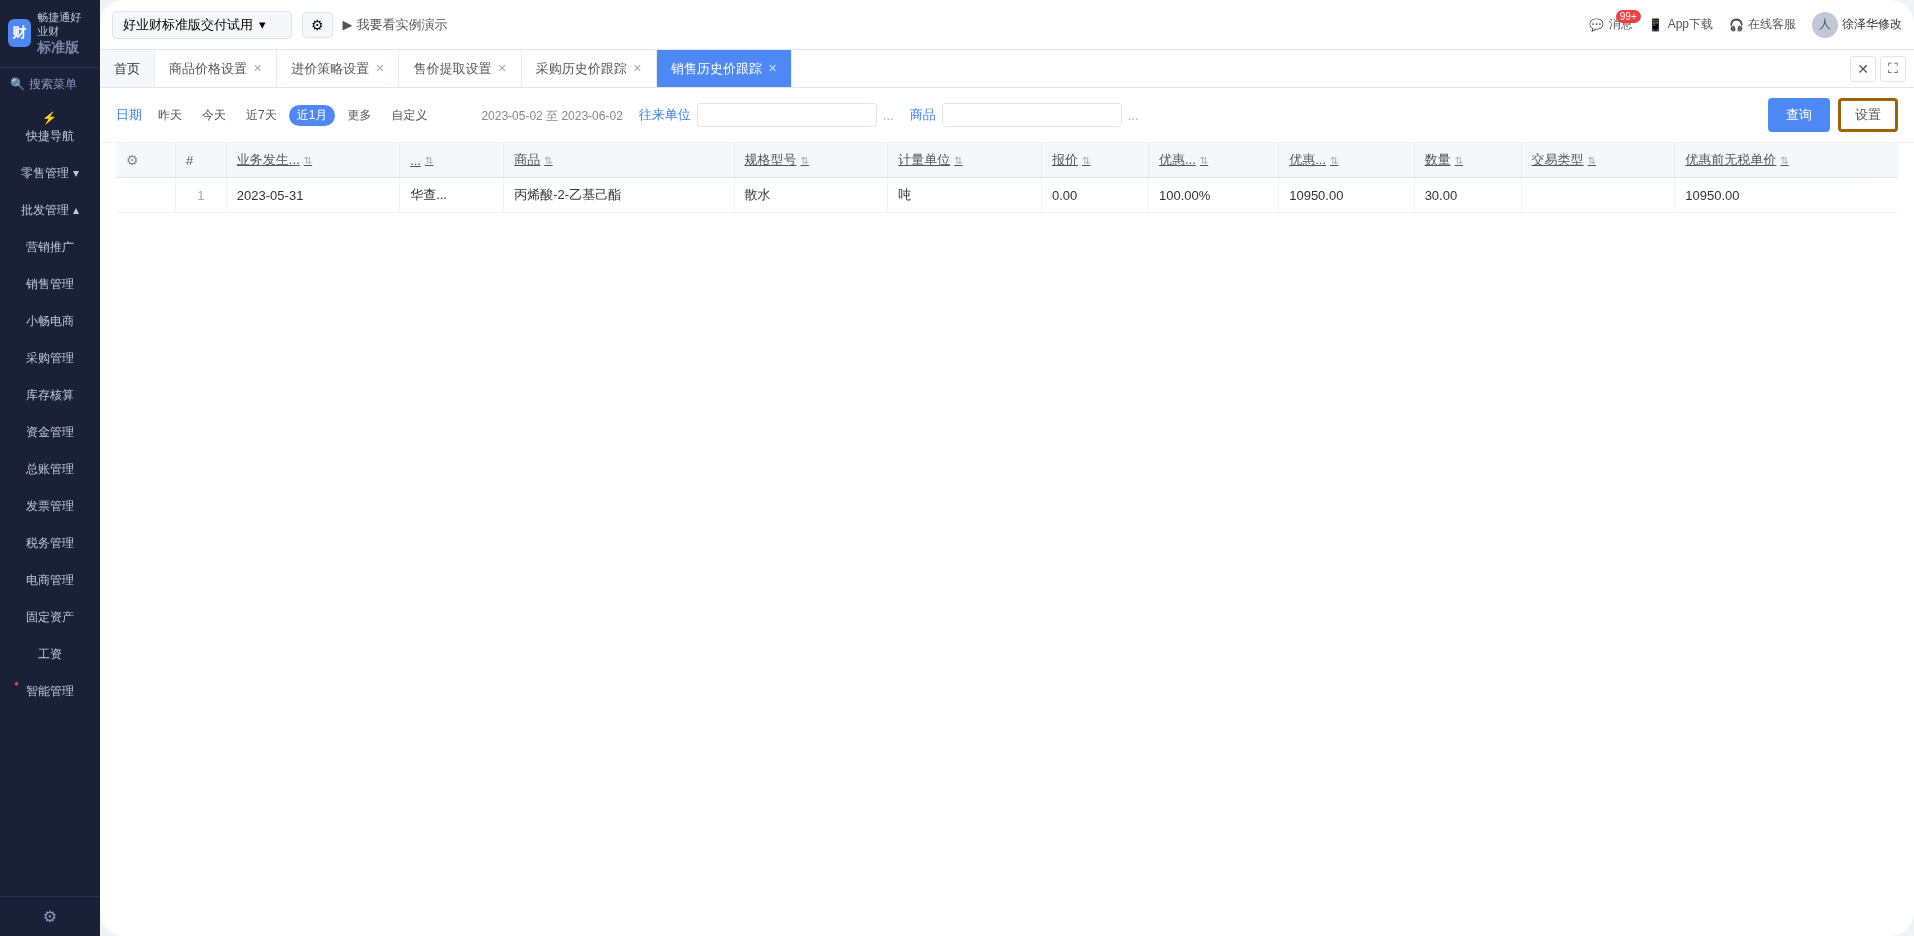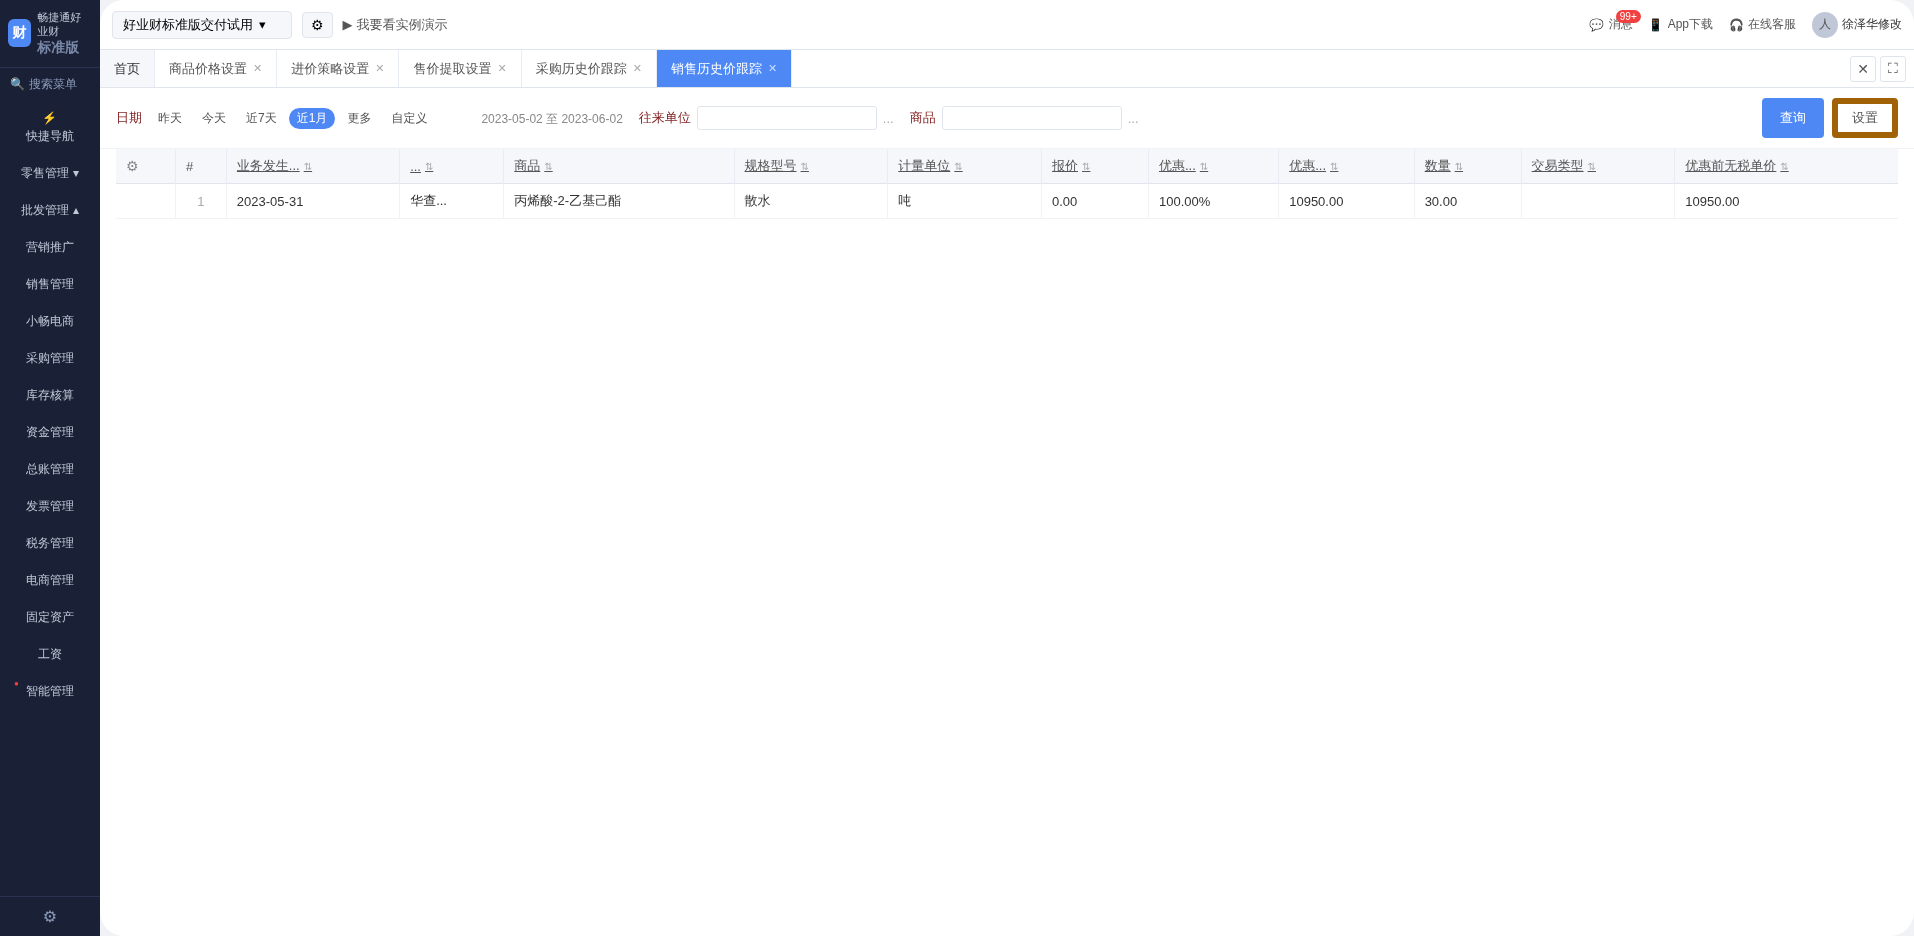--- a/index.html
+++ b/index.html
@@ -204,21 +204,21 @@
       padding: 10px 16px;
       display: flex;
       align-items: center;
       gap: 16px;
       border-bottom: 1px solid #f0f2f5;
       flex-wrap: wrap;
     }
     .filter-group {
       display: flex; align-items: center; gap: 8px;
     }
-    .filter-label { font-size: 13px; color: #7f1d1d; }
+    .filter-label { font-size: 13px; color: #3b82f6; }
     .filter-date-chips {
       display: flex; align-items: center; gap: 4px;
     }
     .date-chip {
       padding: 2px 8px;
       border-radius: 3px;
       font-size: 12px;
       cursor: pointer;
       color: #555;
     }
@@ -238,21 +238,21 @@
     .filter-dots { color: #aaa; font-size: 13px; cursor: pointer; }
     .filter-actions { margin-left: auto; display: flex; gap: 8px; }
     .btn-query {
       background: #4e88f5; color: white;
       border: none; border-radius: 4px;
       padding: 5px 18px; font-size: 13px;
       cursor: pointer;
     }
     .btn-settings {
       background: white; color: #555;
-      border: 6px solid #a16207; border-radius: 4px;
+      border: 3px solid #a16207; border-radius: 4px;
       padding: 5px 14px; font-size: 13px;
       cursor: pointer;
     }
     .only-last-checkbox {
       display: flex; align-items: center; gap: 4px;
       font-size: 12px; color: #333;
     }
     .checkbox-blue {
       width: 14px; height: 14px;
       background: #4e88f5;

